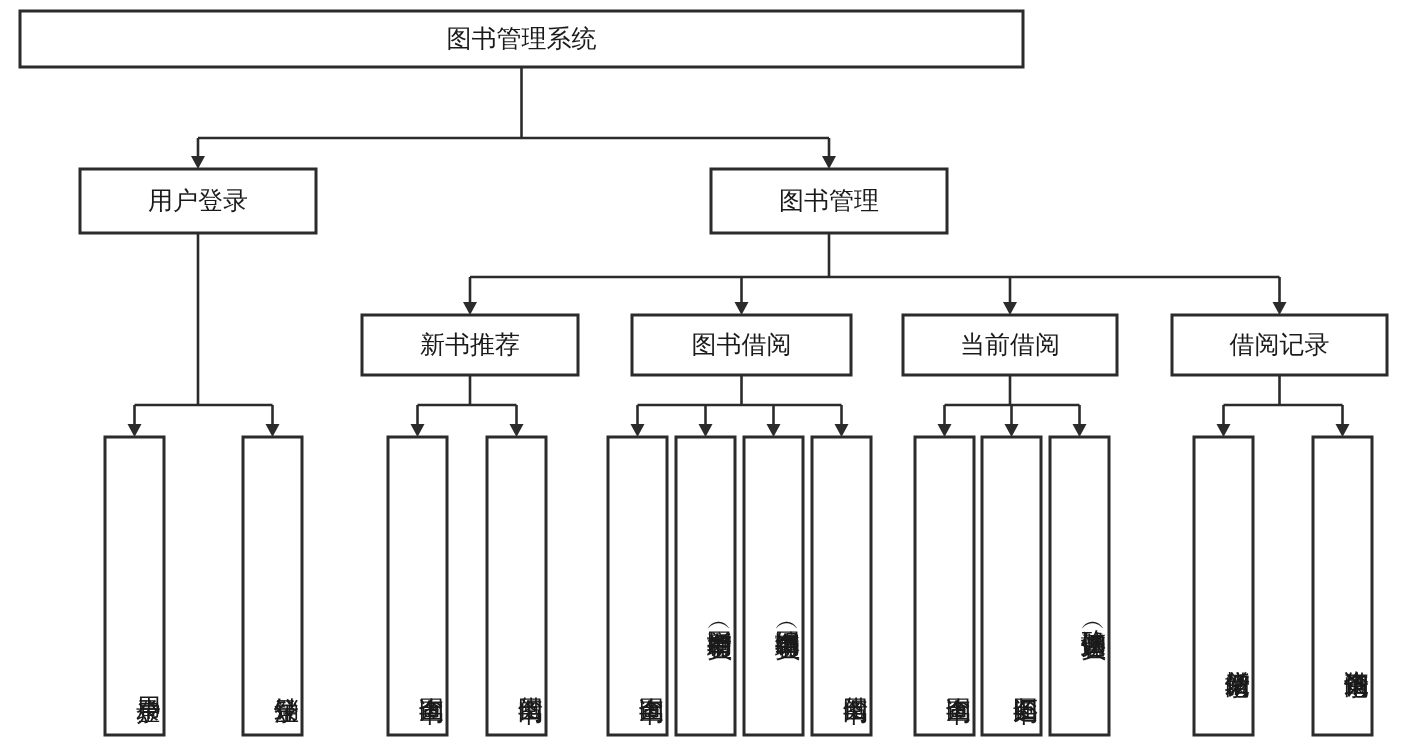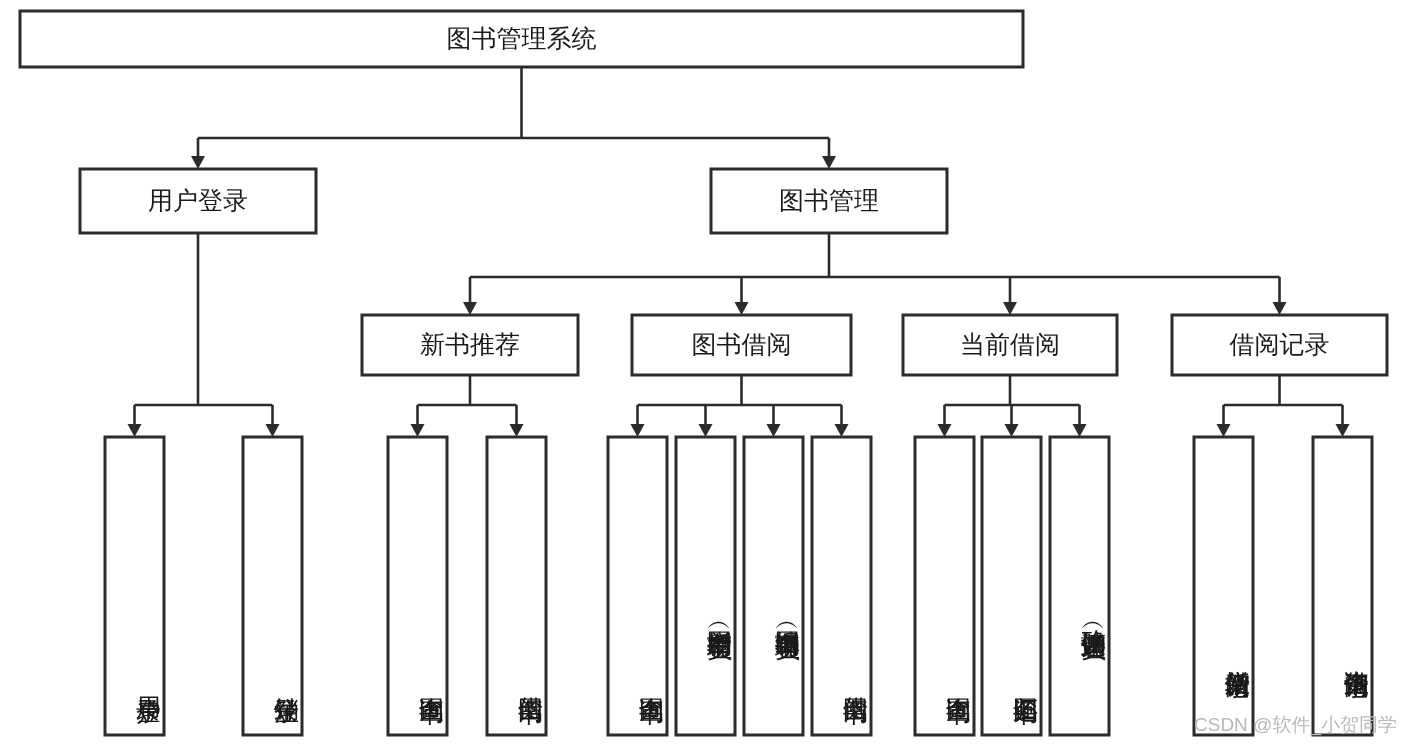--- a/index.html
+++ b/index.html
@@ -183,14 +183,13 @@
       <div class="leaf-label" style="left: 678px; top: 469px; width: 55px; height: 290px;">新增图书（管理员）</div>
       <div class="leaf-label" style="left: 746px; top: 469px; width: 55px; height: 290px;">编辑图书（管理员）</div>
       <div class="leaf-label" style="left: 814px; top: 534px; width: 55px; height: 290px;">借阅图书</div>
       <div class="leaf-label" style="left: 917px; top: 534px; width: 55px; height: 290px;">查询图书</div>
       <div class="leaf-label" style="left: 984px; top: 534px; width: 55px; height: 290px;">归还图书</div>
       <div class="leaf-label" style="left: 1052px; top: 469px; width: 55px; height: 290px;">确认归还（管理员）</div>
       <div class="leaf-label" style="left: 1196px; top: 508px; width: 55px; height: 290px;">新增借阅记录</div>
       <div class="leaf-label" style="left: 1315px; top: 508px; width: 55px; height: 290px;">查询借阅记录</div>
     </div>
 
-  <div class="watermark" style="left: 1194px; top: 712px;">CSDN @软件_小贺同学</div>
 </div>
 
 </body></html>

